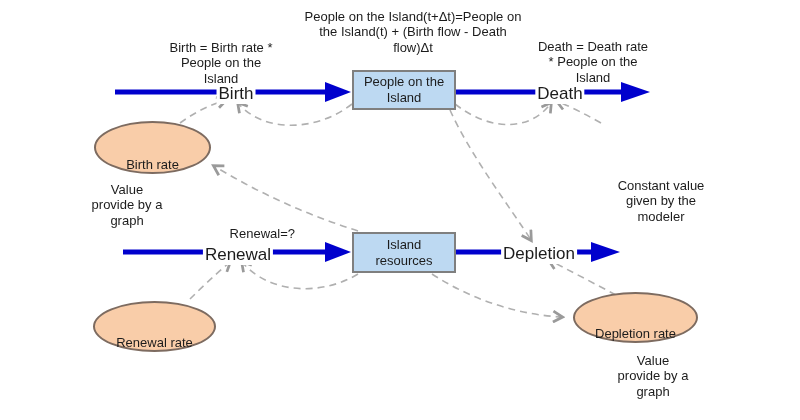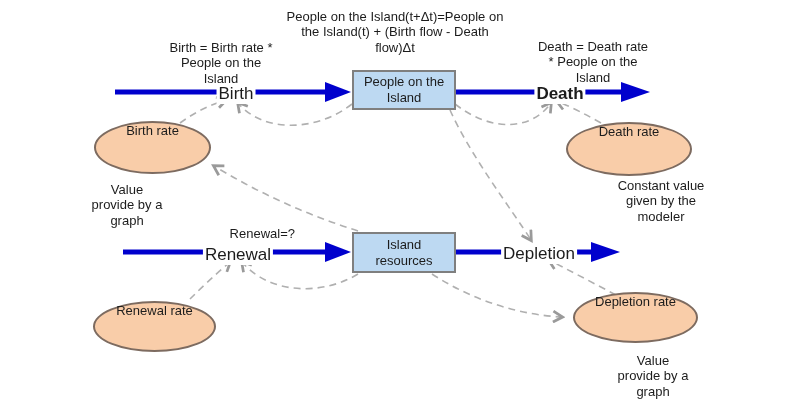--- a/index.html
+++ b/index.html
@@ -27,21 +27,21 @@
     font-size: 13px;
     line-height: 1.2;
   }
   .rate {
     position: absolute;
     box-sizing: border-box;
     background: #f9cda9;
     border: 2px solid #7d6b60;
     border-radius: 50%;
     display: flex;
-    align-items: flex-start;
+    align-items: flex-end;
     justify-content: center;
     text-align: center;
     font-size: 13px;
   }
   .note {
     position: absolute;
     transform: translateX(-50%);
     text-align: center;
     white-space: pre-line;
     font-size: 13px;
@@ -98,36 +98,33 @@
 Island</span>
   </div>
   <div class="stock" style="left:352px; top:232px; width:104px; height:41px;">
     <span>Island
 resources</span>
   </div>
 
   <div class="rate" style="left:94px; top:121px; width:117px; height:53px;">
     <span>Birth rate</span>
   </div>
-  <div class="rate" style="left:566px; top:122px; width:126px; height:54px;">
-    <span>Death rate</span>
-  </div>
   <div class="rate" style="left:93px; top:301px; width:123px; height:51px;">
     <span>Renewal rate</span>
   </div>
   <div class="rate" style="left:573px; top:292px; width:125px; height:51px;">
     <span>Depletion rate</span>
   </div>
 
   <div class="flow-label" style="left:236px; top:84px;">Birth</div>
-  <div class="flow-label" style="left:560px; top:84px;font-weight:bold;">Death</div>
+  <div class="flow-label" style="left:560px; top:84px;">Death</div>
   <div class="flow-label" style="left:238px; top:245px;">Renewal</div>
   <div class="flow-label" style="left:539px; top:244px;">Depletion</div>
 
-  <div class="note" style="left:395px; top:9px; width:260px;">People on the Island(t+Δt)=People on
+  <div class="note" style="left:413px; top:9px; width:260px;">People on the Island(t+Δt)=People on
 the Island(t) + (Birth flow - Death
 flow)Δt</div>
   <div class="note" style="left:221px; top:40px; width:150px;">Birth = Birth rate *
 People on the
 Island</div>
   <div class="note" style="left:593px; top:39px; width:150px;">Death = Death rate
 * People on the
 Island</div>
   <div class="note" style="left:127px; top:182px; width:110px;">Value
 provide by a

